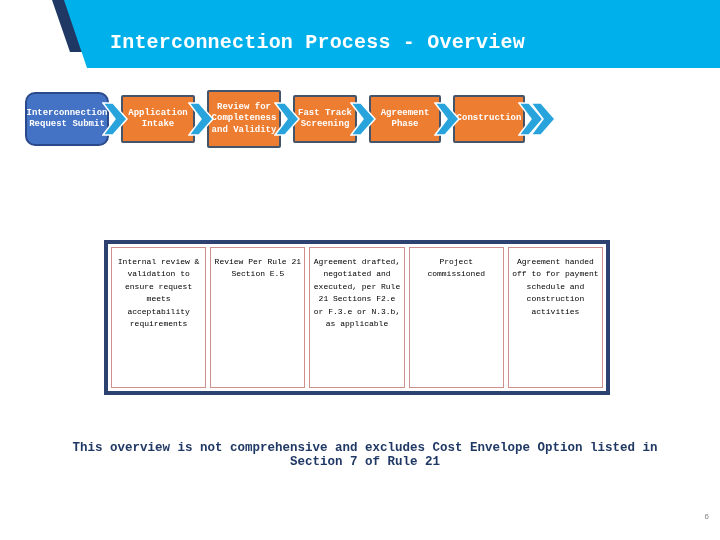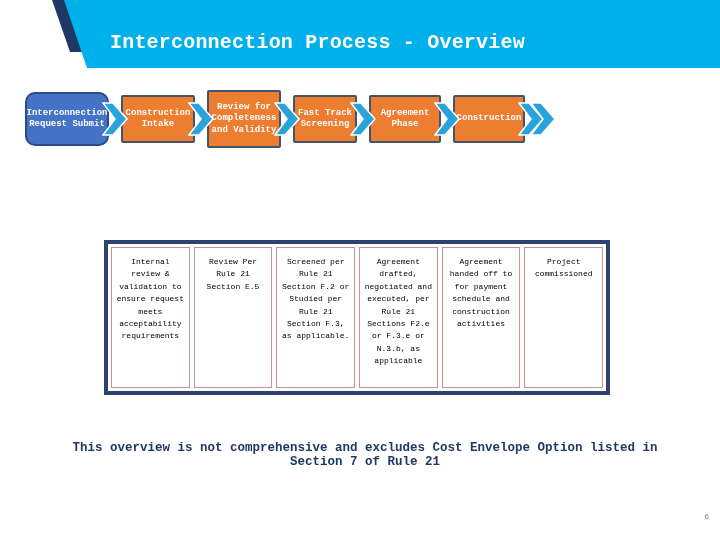--- a/index.html
+++ b/index.html
@@ -60,21 +60,21 @@
   <div class="slide-title">Interconnection Process - Overview</div>
 
   <div class="flow-row">
       <div class="step endpoint" style="width: 84px; height: 54px;">
         <span>Interconnection Request Submit</span>
       </div>
       <svg width="26" height="34" viewBox="0 0 26 34" class="chev">
         <polygon points="1,1 11,1 25,17 11,33 1,33 13,17" fill="#29A3DC" stroke="#ffffff" stroke-width="1.5"></polygon>
       </svg>
       <div class="step stage" style="width: 74px; height: 48px;">
-        <span>Construction Intake</span>
+        <span>Application Intake</span>
       </div>
       <svg width="26" height="34" viewBox="0 0 26 34" class="chev">
         <polygon points="1,1 11,1 25,17 11,33 1,33 13,17" fill="#29A3DC" stroke="#ffffff" stroke-width="1.5"></polygon>
       </svg>
       <div class="step stage" style="width: 74px; height: 58px;">
         <span>Review for Completeness and Validity</span>
       </div>
       <svg width="26" height="34" viewBox="0 0 26 34" class="chev">
         <polygon points="1,1 11,1 25,17 11,33 1,33 13,17" fill="#29A3DC" stroke="#ffffff" stroke-width="1.5"></polygon>
       </svg>
@@ -97,23 +97,22 @@
         <polygon points="1,1 11,1 25,17 11,33 1,33 13,17" fill="#29A3DC" stroke="#ffffff" stroke-width="1.5"></polygon>
       </svg>
       <svg width="26" height="34" viewBox="0 0 26 34" class="chev">
         <polygon points="1,1 11,1 25,17 11,33 1,33 13,17" fill="#29A3DC" stroke="#ffffff" stroke-width="1.5"></polygon>
       </svg>
     </div>
 
   <div class="detail-panel">
       <div class="detail-col">Internal review &amp; validation to ensure request meets acceptability requirements</div>
       <div class="detail-col">Review Per Rule 21 Section E.5</div>
-      <div class="detail-col">Screened per Rule 21 Section F.2 or Studied per Rule 21 Section F.3, as applicable.</div>
       <div class="detail-col">Agreement drafted, negotiated and executed, per Rule 21 Sections F2.e or F.3.e or N.3.b, as applicable</div>
+      <div class="detail-col">Project commissioned</div>
       <div class="detail-col">Agreement handed off to for payment schedule and construction activities</div>
-      <div class="detail-col">Project commissioned</div>
     </div>
 
   <div class="note">This overview is not comprehensive and excludes Cost Envelope Option listed in Section 7 of Rule 21</div>
 
   <div class="page-number">6</div>
 
 </div>
 
 </body></html>

